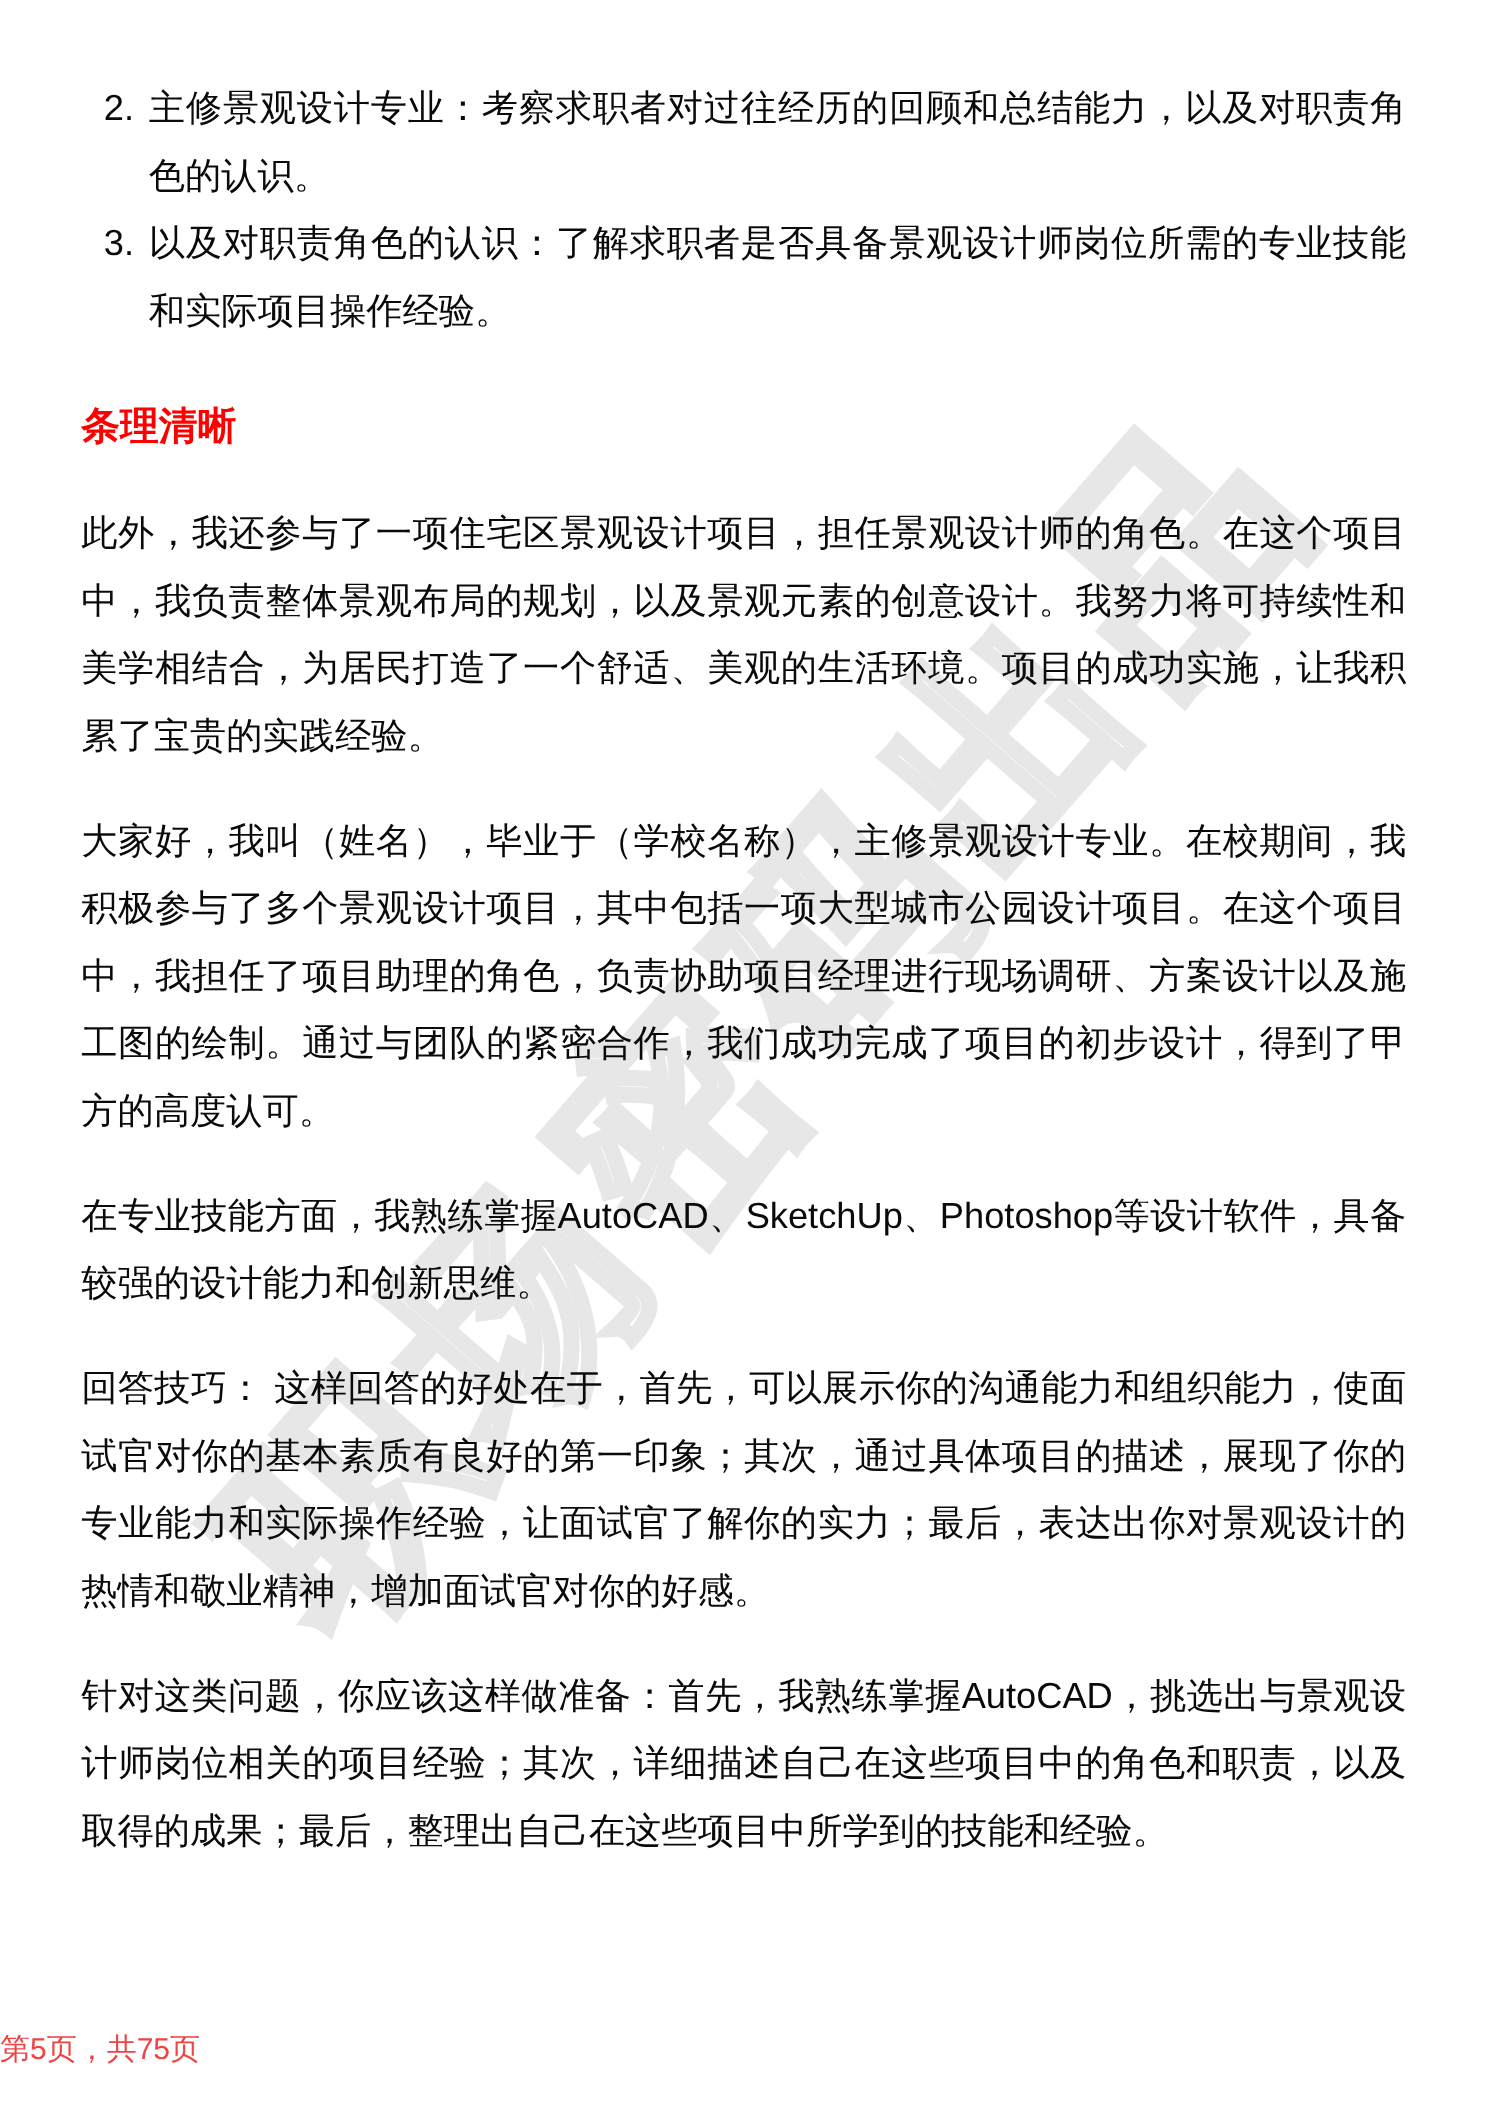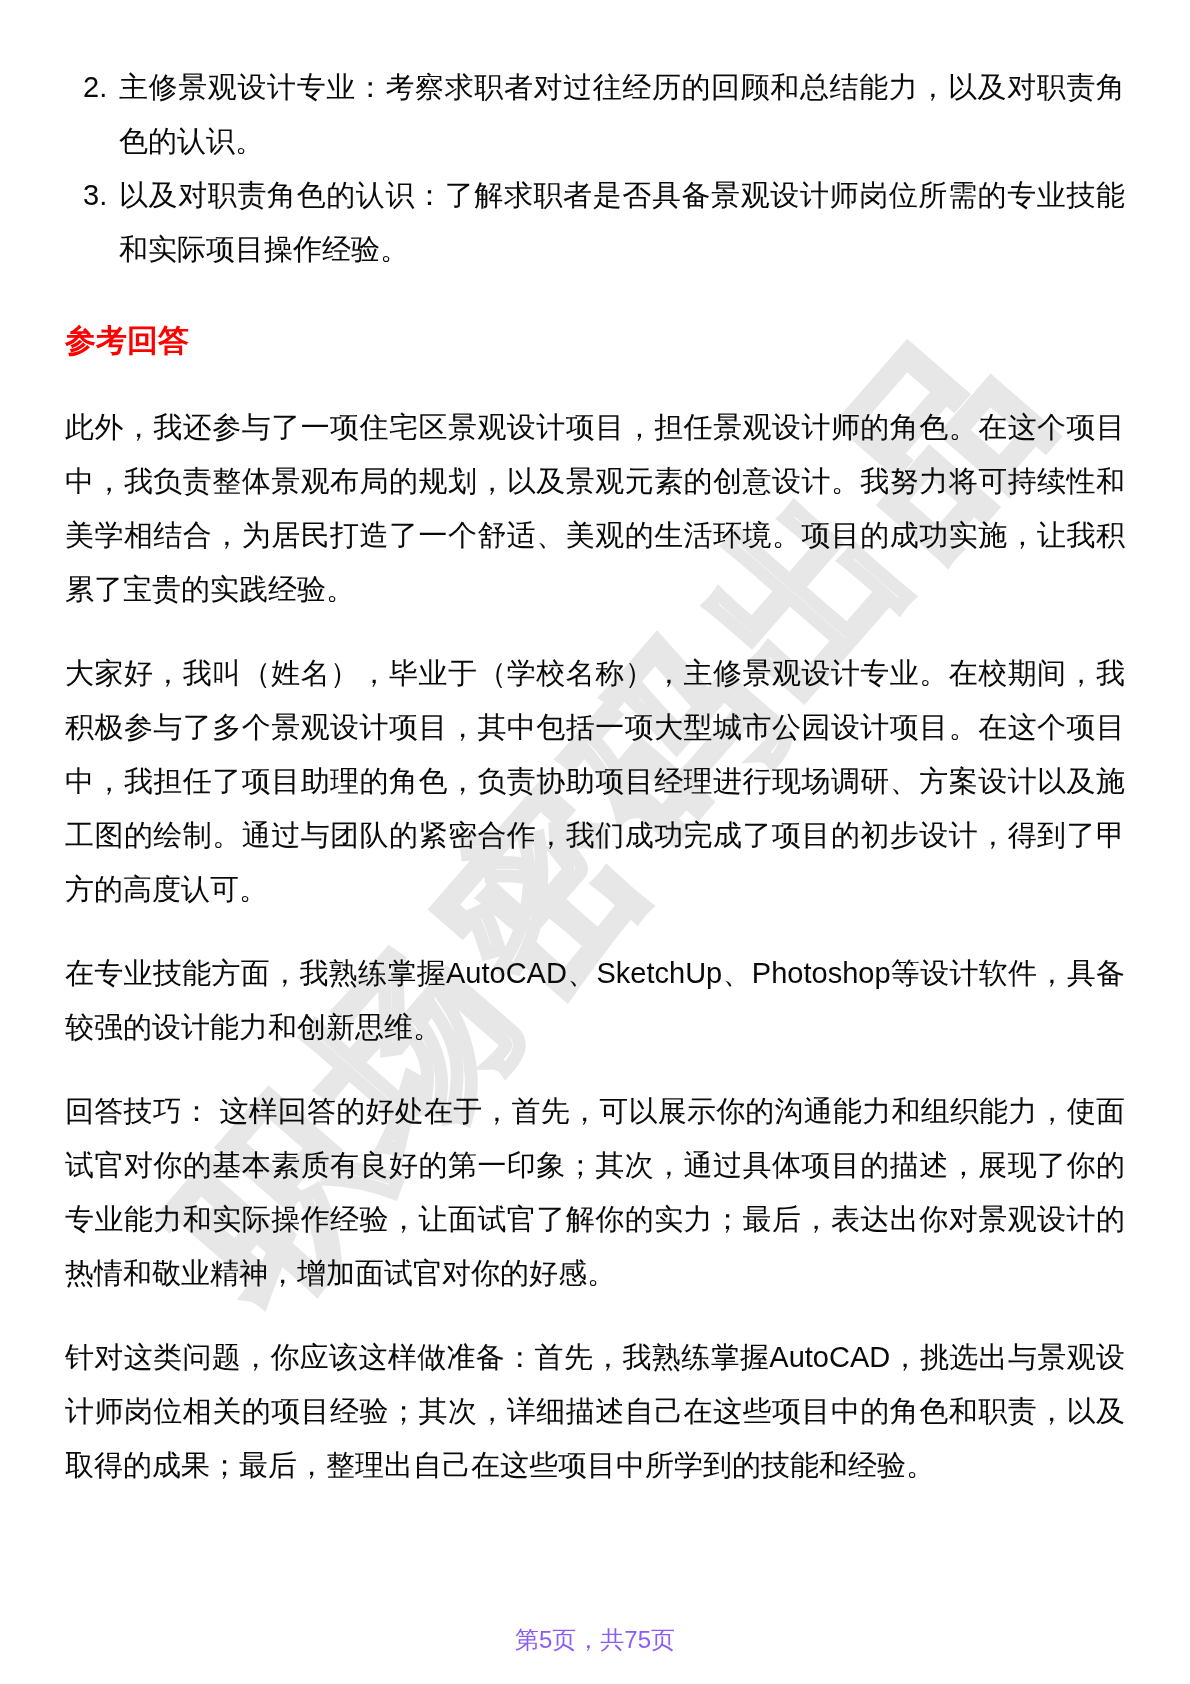--- a/index.html
+++ b/index.html
@@ -65,24 +65,23 @@
     text-align: justify;
   }
   .para:last-of-type {
     margin-bottom: 0;
   }
   .footer {
     position: absolute;
     left: 0;
     right: 0;
     bottom: 30px;
-    text-align: center;
     font-size: 24px;
     line-height: 28px;
-    color: #8b5cf6;
+    color: #ef4444;
     z-index: 1;
     margin-top: 12px;
   }
 </style>
 </head>
 <body>
 
 <div class="page">
 
   <div class="watermark">职场密码出品</div>
@@ -92,21 +91,21 @@
     <div class="ol-item">
       <span class="num">2.</span>
       <span class="li-text">主修景观设计专业：考察求职者对过往经历的回顾和总结能力，以及对职责角色的认识。</span>
     </div>
 
     <div class="ol-item">
       <span class="num">3.</span>
       <span class="li-text">以及对职责角色的认识：了解求职者是否具备景观设计师岗位所需的专业技能和实际项目操作经验。</span>
     </div>
 
-    <div class="heading">参考回答</div>
+    <div class="heading">条理清晰</div>
 
     <p class="para">此外，我还参与了一项住宅区景观设计项目，担任景观设计师的角色。在这个项目中，我负责整体景观布局的规划，以及景观元素的创意设计。我努力将可持续性和美学相结合，为居民打造了一个舒适、美观的生活环境。项目的成功实施，让我积累了宝贵的实践经验。</p>
 
     <p class="para">大家好，我叫（姓名），毕业于（学校名称），主修景观设计专业。在校期间，我积极参与了多个景观设计项目，其中包括一项大型城市公园设计项目。在这个项目中，我担任了项目助理的角色，负责协助项目经理进行现场调研、方案设计以及施工图的绘制。通过与团队的紧密合作，我们成功完成了项目的初步设计，得到了甲方的高度认可。</p>
 
     <p class="para">在专业技能方面，我熟练掌握AutoCAD、SketchUp、Photoshop等设计软件，具备较强的设计能力和创新思维。</p>
 
     <p class="para">回答技巧： 这样回答的好处在于，首先，可以展示你的沟通能力和组织能力，使面试官对你的基本素质有良好的第一印象；其次，通过具体项目的描述，展现了你的专业能力和实际操作经验，让面试官了解你的实力；最后，表达出你对景观设计的热情和敬业精神，增加面试官对你的好感。</p>
 
     <p class="para">针对这类问题，你应该这样做准备：首先，我熟练掌握AutoCAD，挑选出与景观设计师岗位相关的项目经验；其次，详细描述自己在这些项目中的角色和职责，以及取得的成果；最后，整理出自己在这些项目中所学到的技能和经验。</p>

